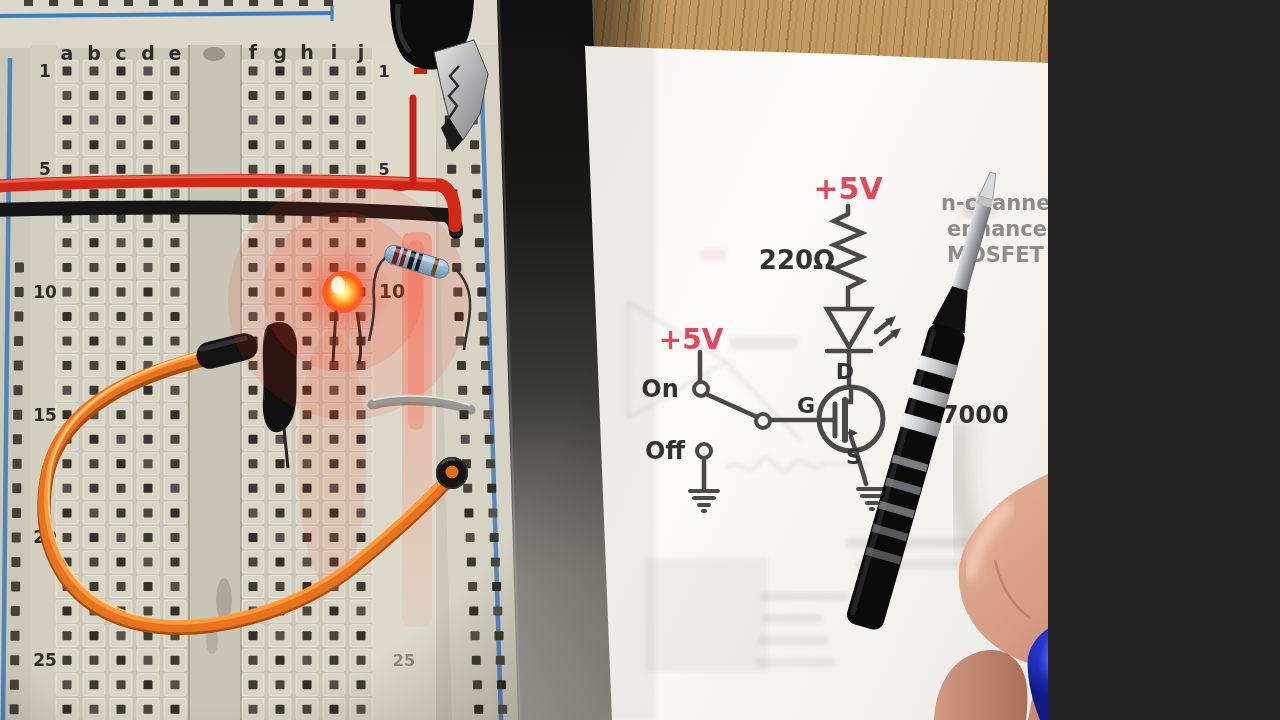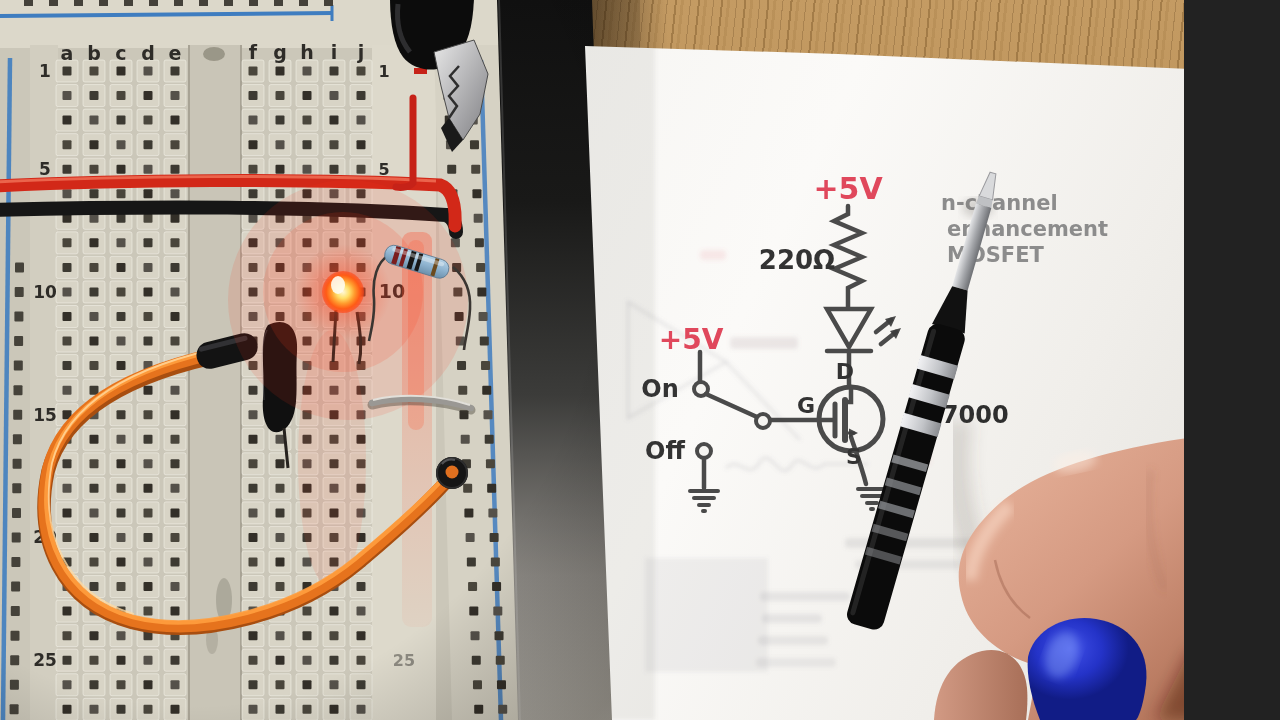--- a/index.html
+++ b/index.html
@@ -1,16 +1,16 @@
 <!DOCTYPE html>
 <html style="--ink: #3c3c3c; --schem-red: #e0485c;"><head>
 <meta charset="utf-8">
 <style>
   html,body{margin:0;padding:0;background:#222;}
-  #stage{position:relative;width:1184px;height:720px;overflow:hidden;
+  #stage{position:relative;width:1048px;height:720px;overflow:hidden;
          font-family:"DejaVu Sans","Liberation Sans",sans-serif;background:#15803d;}
   #stage svg text{font-family:"DejaVu Sans","Liberation Sans",sans-serif;}
   .layer{position:absolute;top:0;left:0;}
   
   #wood{left:490px;top:0;width:790px;height:720px;
     background:
       repeating-linear-gradient(96deg, rgba(110,75,30,.38) 0 2px, rgba(0,0,0,0) 2px 6px,
         rgba(160,120,65,.28) 6px 9px, rgba(0,0,0,0) 9px 15px, rgba(90,60,25,.25) 15px 16px, rgba(0,0,0,0) 16px 23px),
       linear-gradient(180deg,#c49b63 0%,#b98f55 40%,#a97f46 100%);}
   #platform-shadow{left:588px;top:0;width:80px;height:64px;

